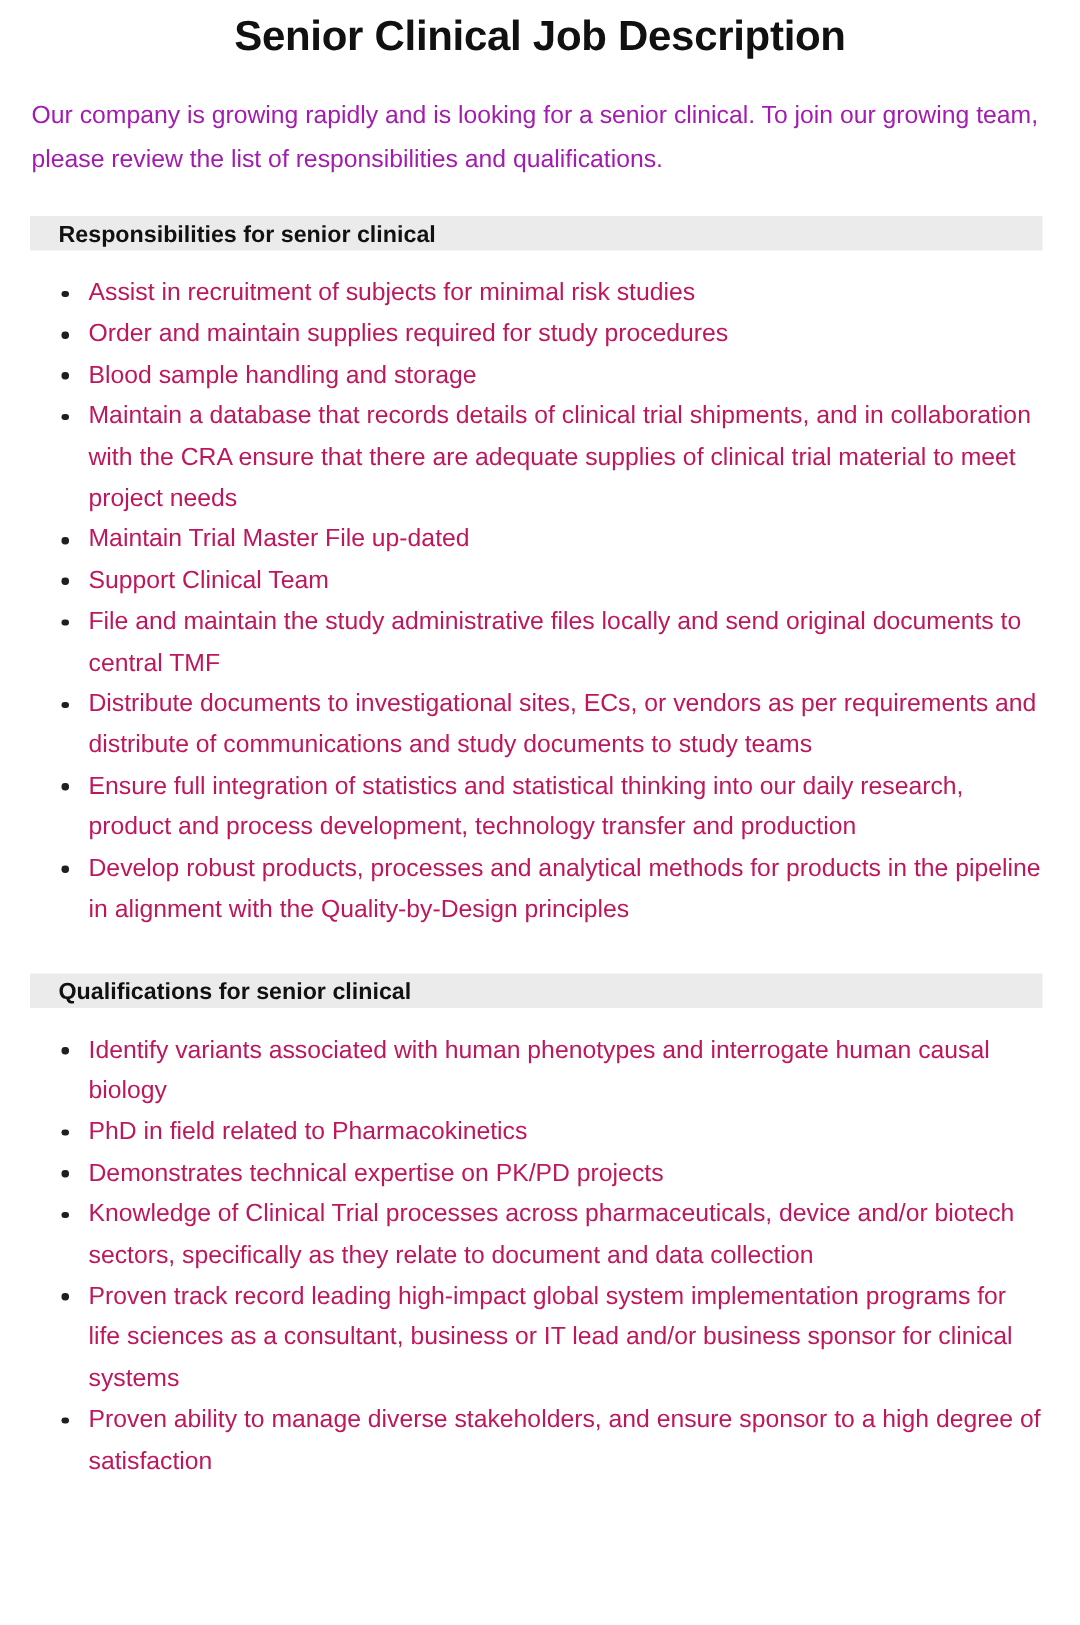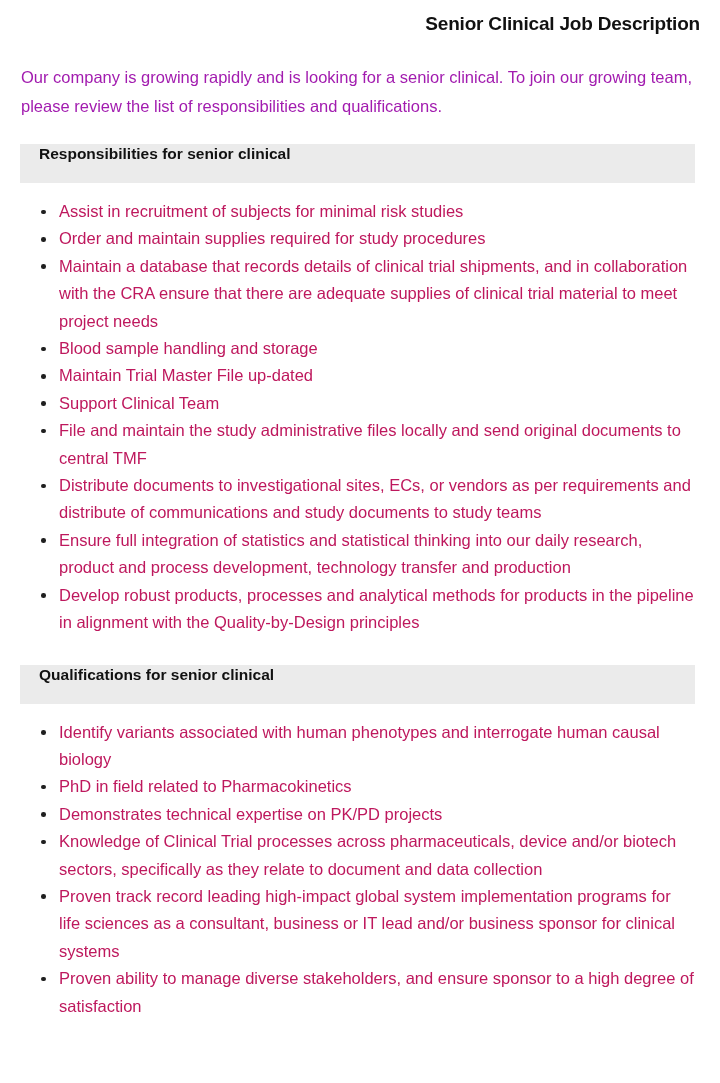--- a/index.html
+++ b/index.html
@@ -17,46 +17,46 @@
 
   .page {
     width: 720px;
     box-sizing: border-box;
     padding: 0;
   }
 
   .doc-title {
     margin: 0;
     padding: 4px 20px 0 20px;
-    font-size: 19px;
+    font-size: 28px;
     line-height: 40px;
     font-weight: bold;
-    text-align: right;
+    text-align: center;
     letter-spacing: -0.2px;
     color: #111111;
   }
 
   .intro {
     margin: 0;
     padding: 19px 24px 0 21px;
     font-size: 16.5px;
     line-height: 29px;
     color: #a21caf;
   }
 
   .section {
     margin: 0;
   }
 
   .section-header {
     margin: 23px 25px 0 20px;
     background: #ebebeb;
-    height: 39px;
+    height: 23px;
     display: flex;
-    align-items: flex-start;
+    align-items: flex-end;
     padding: 0 0 0 19px;
     box-sizing: border-box;
   }
 
   .section-header-text {
     font-size: 15.5px;
     font-weight: bold;
     color: #111111;
     line-height: 20px;
   }
@@ -100,22 +100,22 @@
 
   <p class="intro">Our company is growing rapidly and is looking for a senior clinical. To join our growing team, please review the list of responsibilities and qualifications.</p>
 
   <div class="section">
     <div class="section-header">
       <span class="section-header-text">Responsibilities for senior clinical</span>
     </div>
     <ul class="bullet-list" id="list-0">
         <li>Assist in recruitment of subjects for minimal risk studies</li>
         <li>Order and maintain supplies required for study procedures</li>
+        <li>Blood sample handling and storage</li>
         <li>Maintain a database that records details of clinical trial shipments, and in collaboration with the CRA ensure that there are adequate supplies of clinical trial material to meet project needs</li>
-        <li>Blood sample handling and storage</li>
         <li>Maintain Trial Master File up-dated</li>
         <li>Support Clinical Team</li>
         <li>File and maintain the study administrative files locally and send original documents to central TMF</li>
         <li>Distribute documents to investigational sites, ECs, or vendors as per requirements and distribute of communications and study documents to study teams</li>
         <li>Ensure full integration of statistics and statistical thinking into our daily research, product and process development, technology transfer and production</li>
         <li>Develop robust products, processes and analytical methods for products in the pipeline in alignment with the Quality-by-Design principles</li>
       </ul>
   </div>
 
   <div class="section">

